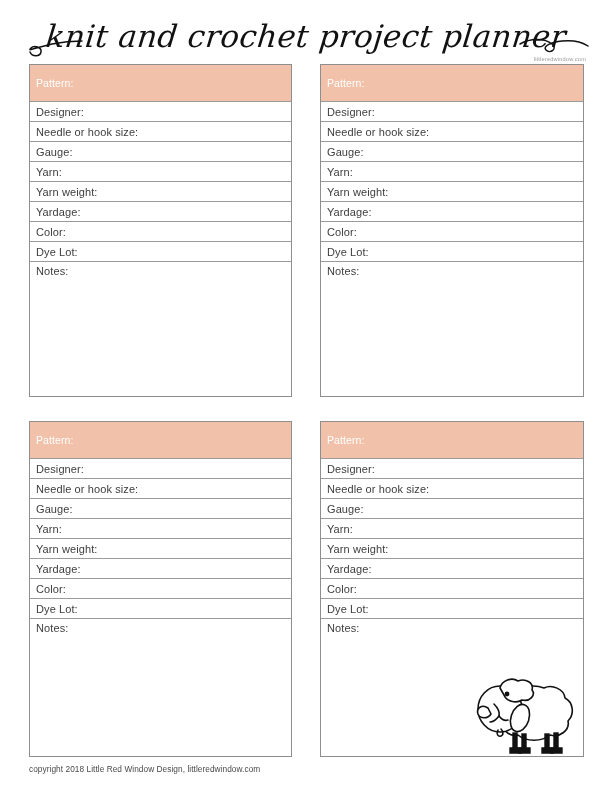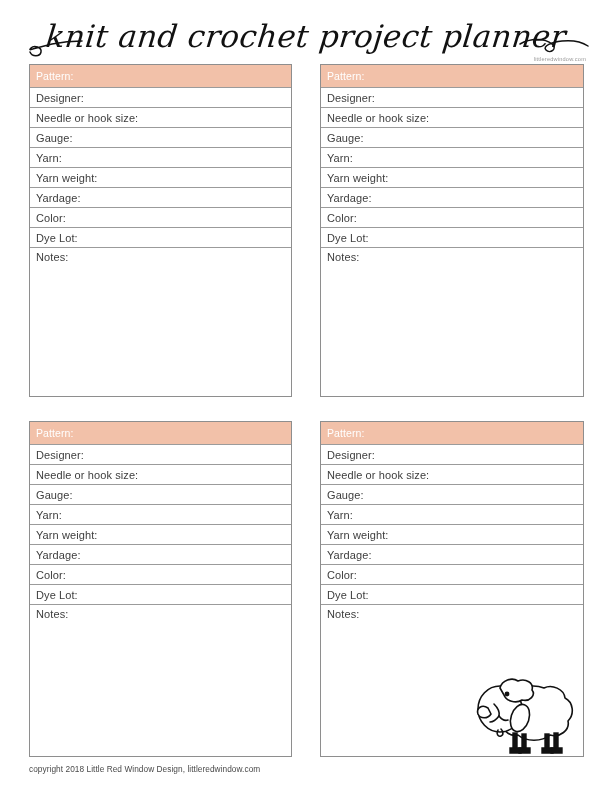--- a/index.html
+++ b/index.html
@@ -55,21 +55,21 @@
     border-bottom:1px solid #9b9b9b;
     display:flex;align-items:center;
     padding-left:6px;
     font-size:11px;
     color:#3d3d3d;
     letter-spacing:0.1px;
   }
   .row.header{
     background:#f2c1a9;
     color:#ffffff;
-    height:23px;
+    height:37px;
     border-bottom:1px solid #9b9b9b;
     font-size:10.5px;
   }
   .row.notes{
     flex:1 1 auto;
     height:auto;
     align-items:flex-start;
     padding-top:3px;
     border-bottom:none;
   }

